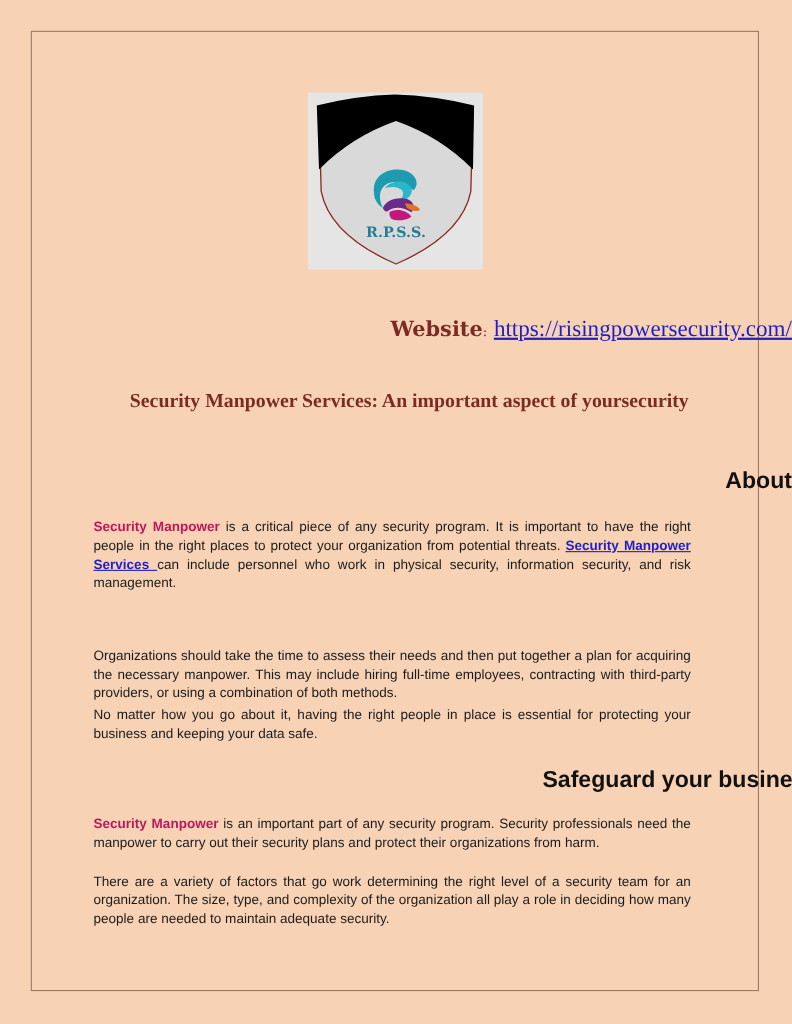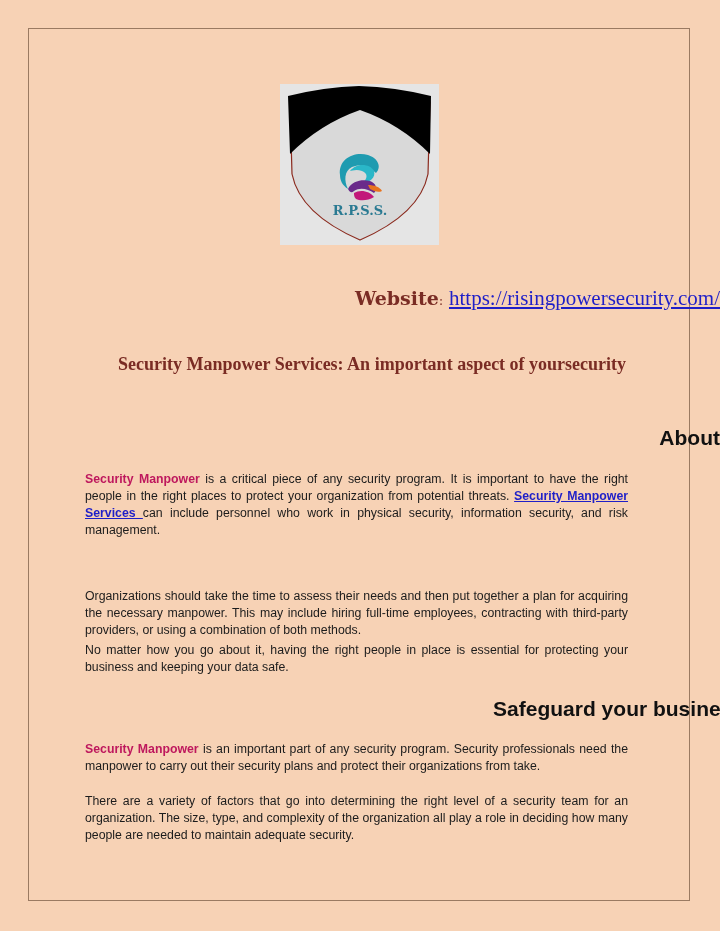--- a/index.html
+++ b/index.html
@@ -151,15 +151,15 @@
 <h2 class="section-heading heading-about">About</h2>
 
 <p class="para p1"><b>Security Manpower</b><span> is a critical piece of any security program. It is important to have the right people in the right places to protect your organization from potential threats. </span><a>Security Manpower Services </a><span>can include personnel who work in physical security, information security, and risk management.</span></p>
 
 <p class="para p2">Organizations should take the time to assess their needs and then put together a plan for acquiring the necessary manpower. This may include hiring full-time employees, contracting with third-party providers, or using a combination of both methods.</p>
 
 <p class="para p3">No matter how you go about it, having the right people in place is essential for protecting your business and keeping your data safe.</p>
 
 <h2 class="section-heading heading-safeguard">Safeguard your business</h2>
 
-<p class="para p4"><b>Security Manpower</b><span> is an important part of any security program. Security professionals need the manpower to carry out their security plans and protect their organizations from take.</span></p>
+<p class="para p4"><b>Security Manpower</b><span> is an important part of any security program. Security professionals need the manpower to carry out their security plans and protect their organizations from harm.</span></p>
 
-<p class="para p5">There are a variety of factors that go into determining the right level of a security team for an organization. The size, type, and complexity of the organization all play a role in deciding how many people are needed to maintain adequate security.</p>
+<p class="para p5">There are a variety of factors that go work determining the right level of a security team for an organization. The size, type, and complexity of the organization all play a role in deciding how many people are needed to maintain adequate security.</p>
 
 </body></html>

